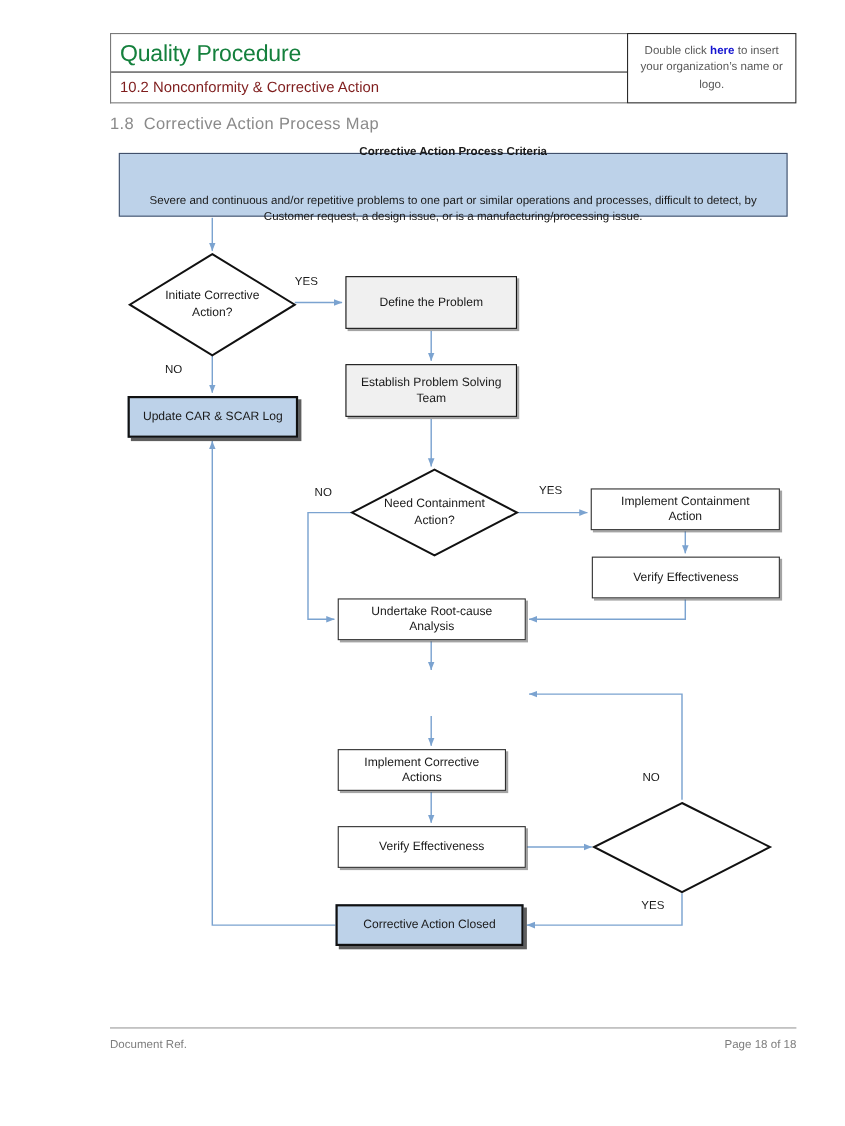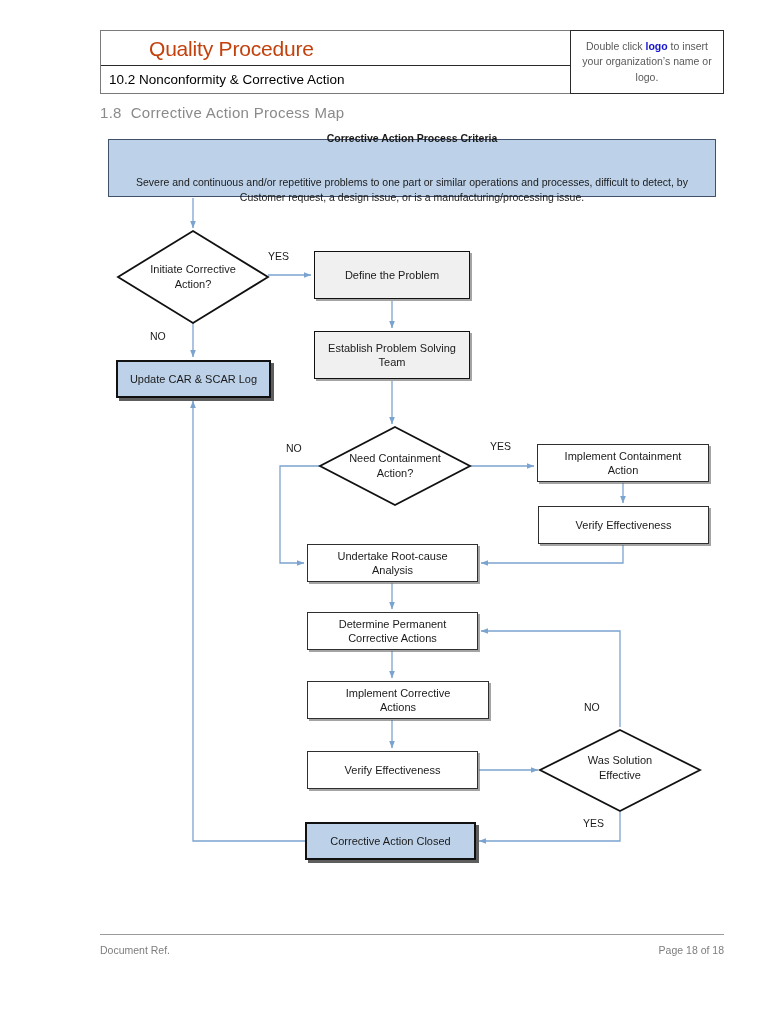--- a/index.html
+++ b/index.html
@@ -43,34 +43,33 @@
   .header-title-row {
     height: 36px;
     border-bottom: 1.5px solid #2b2b2b;
     box-sizing: border-box;
     display: flex;
     align-items: center;
     padding-left: 8px;
   }
   .header-title {
     font-size: 21px;
-    color: #c2410c;
+    color: #15803d;
     letter-spacing: -0.2px;
     line-height: 1;
-    margin-left: 40px;
   }
   .header-sub-row {
     height: 27px;
     display: flex;
     align-items: center;
     padding-left: 8px;
   }
   .header-subtitle {
     font-size: 13.5px;
-    color: #000000;
+    color: #7f1d1d;
     line-height: 1;
   }
   .header-right {
     width: 154px;
     height: 64px;
     border: 1px solid #2b2b2b;
     box-sizing: border-box;
     display: flex;
     align-items: center;
     justify-content: center;
@@ -162,21 +161,21 @@
     box-shadow: 3px 3px 0 rgba(40,40,40,0.75);
   }
 
   .n-define       { left: 314px; top: 251px; width: 156px; height: 48px; }
   .n-team         { left: 314px; top: 331px; width: 156px; height: 48px; }
   .n-updatelog    { left: 116px; top: 360px; width: 155px; height: 38px; }
   .n-containment  { left: 537px; top: 444px; width: 172px; height: 38px; }
   .n-verify1      { left: 538px; top: 506px; width: 171px; height: 38px; }
   .n-rootcause    { left: 307px; top: 544px; width: 171px; height: 38px; }
   .n-determine    { left: 307px; top: 612px; width: 171px; height: 38px; }
-  .n-implement    { left: 307px; top: 681px; width: 182px; height: 38px; }
+  .n-implement    { left: 307px; top: 681px; width: 153px; height: 38px; }
   .n-verify2      { left: 307px; top: 751px; width: 171px; height: 38px; }
   .n-closed       { left: 305px; top: 822px; width: 171px; height: 38px; justify-content: center; }
 
   
   .diamond-label {
     position: absolute;
     display: flex;
     flex-direction: column;
     align-items: center;
     justify-content: center;
@@ -233,21 +232,21 @@
   <div class="header">
     <div class="header-left">
       <div class="header-title-row">
         <div class="header-title">Quality Procedure</div>
       </div>
       <div class="header-sub-row">
         <div class="header-subtitle">10.2 Nonconformity &amp; Corrective Action</div>
       </div>
     </div>
     <div class="header-right">
-      <div class="header-logo-text"><span>Double click </span><span class="lnk">logo</span><span> to insert your organization’s name or logo.</span></div>
+      <div class="header-logo-text"><span>Double click </span><span class="lnk">here</span><span> to insert your organization’s name or logo.</span></div>
     </div>
   </div>
 
   <div class="section-title">1.8  Corrective Action Process Map</div>
 
   <div class="canvas">
     <svg width="768" height="1024" viewBox="0 0 768 1024" xmlns="http://www.w3.org/2000/svg">
       <defs>
         <marker id="arr" markerWidth="9" markerHeight="9" refX="7.4" refY="3.6" orient="auto" markerUnits="userSpaceOnUse">
           <path d="M0,0.6 L7.6,3.6 L0,6.6 z" fill="#7ba3d0"></path>
@@ -327,26 +326,20 @@
     <span>Verify Effectiveness</span>
   </div>
 
   <div class="node proc n-rootcause">
     <span>
       <span>Undertake Root-cause</span><br>
       <span>Analysis</span>
     </span>
   </div>
 
-  <div class="node proc n-determine">
-    <span>
-      <span>Determine Permanent</span><br>
-      <span>Corrective Actions</span>
-    </span>
-  </div>
 
   <div class="node proc n-implement">
     <span>
       <span>Implement Corrective</span><br>
       <span>Actions</span>
     </span>
   </div>
 
   <div class="node proc n-verify2">
     <span>Verify Effectiveness</span>
@@ -359,24 +352,20 @@
   <div class="diamond-label d-initiate">
     <span>Initiate Corrective</span>
     <span>Action?</span>
   </div>
 
   <div class="diamond-label d-need">
     <span>Need Containment</span>
     <span>Action?</span>
   </div>
 
-  <div class="diamond-label d-wassol">
-    <span>Was Solution</span>
-    <span>Effective</span>
-  </div>
 
   <div class="edge-label el-yes1">YES</div>
   <div class="edge-label el-no1">NO</div>
   <div class="edge-label el-no2">NO</div>
   <div class="edge-label el-yes2">YES</div>
   <div class="edge-label el-no3">NO</div>
   <div class="edge-label el-yes3">YES</div>
 
   <div class="footer-rule"></div>
   <div class="footer">

